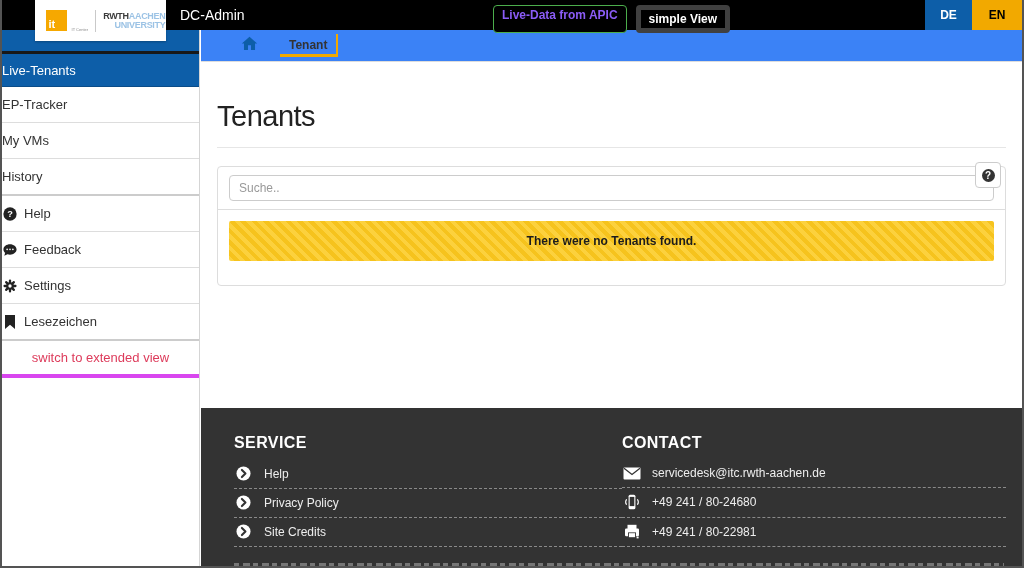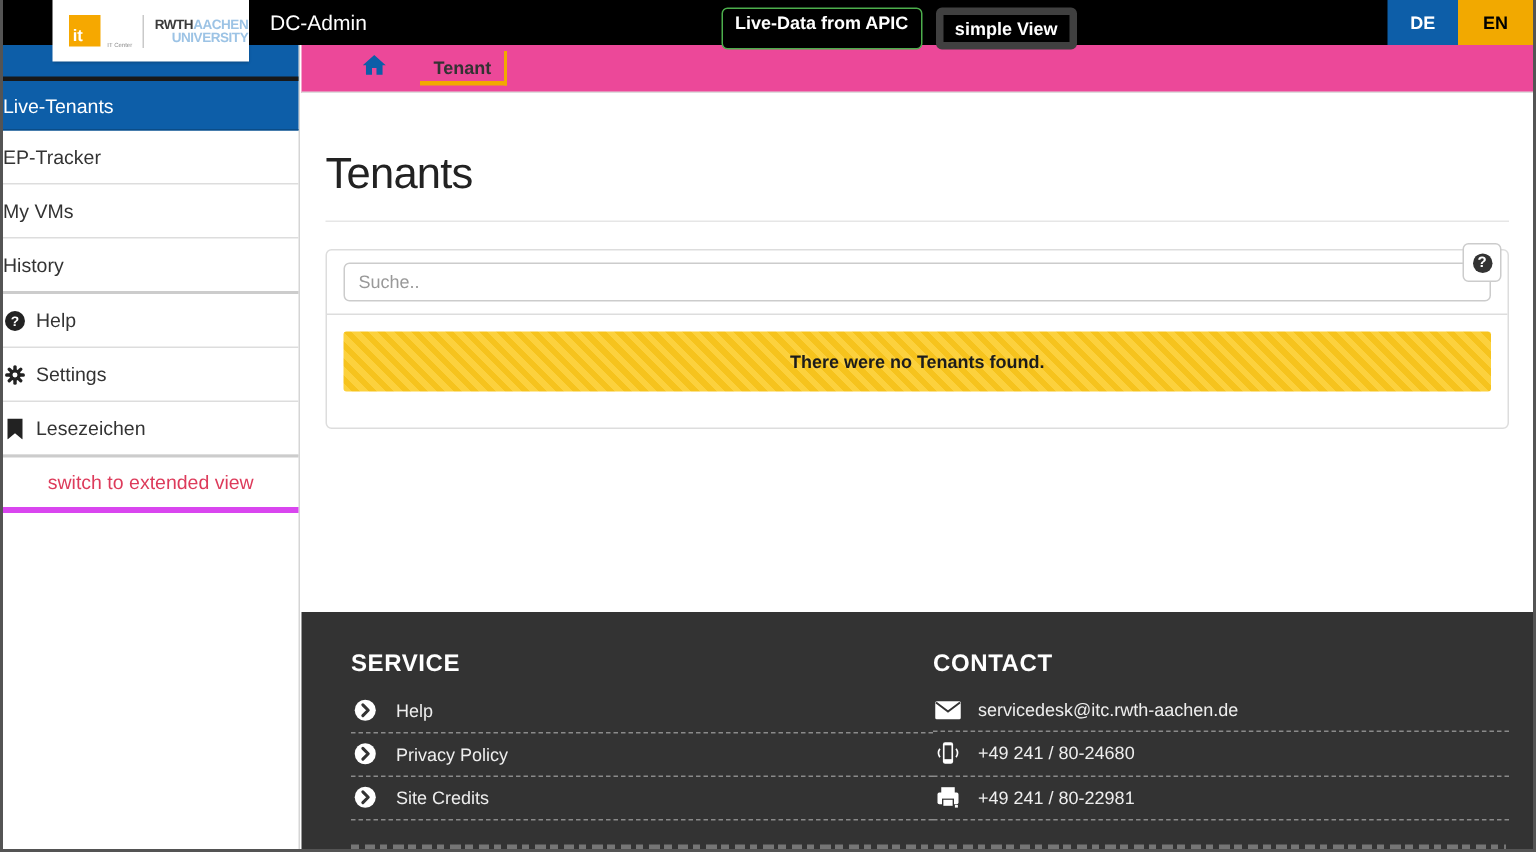--- a/index.html
+++ b/index.html
@@ -7,21 +7,21 @@
   body { font-family: "Liberation Sans", sans-serif; background:#fff; }
 
   .window { position:relative; width:1024px; height:568px; overflow:hidden;
             border-left:2px solid #545454; border-right:2px solid #545454; border-bottom:2px solid #545454; }
 
   
   .topbar { position:absolute; left:0; top:0; right:0; height:30px; background:#000; z-index:30; }
   .app-title { position:absolute; left:178px; top:7px; color:#fff; font-size:14px; }
   .badges { position:absolute; left:479px; top:5px; display:flex; gap:9px; }
   .badge { font-size:12px; font-weight:bold; padding:2px 8px; border-radius:4px; background:#000; cursor:pointer; }
-  .badge.green { color:#ffffff; border:1px solid #4cae4c; }
+  .badge.green { color:#8b5cf6; border:1px solid #4cae4c;margin-left:12px; }
   .badge.plain { color:#fff; border:5px solid #404040; }
   .lang { position:absolute; right:0; top:0; height:40px; display:flex;justify-content:space-between; }
   .lang-btn { height:30px; display:flex; align-items:center; justify-content:center; font-size:12px; font-weight:bold; cursor:pointer; }
   .lang-de { width:47px; background:#0d5ea8; color:#fff; }
   .lang-en { width:50px; background:#f2a900; color:#000; }
 
   
   .logo-box { position:absolute; left:33px; top:0; width:131px; height:41px; background:#fff; z-index:40;
               display:flex; align-items:center; justify-content:center; gap:5px; box-shadow:0 1px 2px rgba(0,0,0,.25);padding-left:10px; }
   .it-square { width:21px; height:21px; background:#f6a800; color:#fff; font-weight:bold; font-size:11px;
@@ -39,21 +39,21 @@
   .nav-item { height:36px; display:flex; align-items:center; font-size:13px; color:#333;
               border-bottom:1px solid #ddd; cursor:pointer; gap:7px; }
   .nav-item.active { height:33px; background:#0d5ea8; color:#fff; border-bottom:1px solid #0a4c88; }
   .nav-item .icn { display:inline-flex; width:15px; justify-content:center; }
   .group-sep { border-bottom:2px solid #ccc; margin-top:-1px; }
   .switch-link { height:37px; display:flex; align-items:center; justify-content:center; color:#dd3b5b;
                  font-size:13px; border-bottom:4px solid #d946ef; cursor:pointer; }
 
   
   .main { position:absolute; left:199px; top:30px; right:0; bottom:0; background:#fff; }
-  .breadcrumb-bar { height:32px; border-bottom:1px solid #ddd; display:flex; align-items:center; padding-left:40px; background:#ec4899; }
+  .breadcrumb-bar { height:32px; border-bottom:1px solid #ddd; display:flex; align-items:center; padding-left:40px; background:#3b82f6; }
   .crumb-current { margin-left:22px; padding:4px 9px 2px; font-size:12px; font-weight:bold; color:#333;
                    border-right:2px solid #f2a900; border-bottom:3px solid #f2a900; cursor:default; }
   .content { position:relative; padding:0 16px; }
   .page-title { font-size:29px; font-weight:400; color:#222; margin-top:38px; letter-spacing:-0.5px; }
   .help-btn { position:absolute; right:21px; top:62px; width:26px; height:26px; border:1px solid #ccc; border-radius:4px;
               background:#fff; display:flex; align-items:center; justify-content:center; cursor:pointer; }
   .q-mini { width:13px; height:13px; border-radius:50%; background:#333; color:#fff; font-size:10px; font-weight:bold;
             display:inline-flex; align-items:center; justify-content:center; }
   .title-divider { border:none; border-top:1px solid #e6e6e6; margin-top:14px; }
 
@@ -128,20 +128,33 @@
         <svg width="14" height="14" viewBox="0 0 16 16">
             <circle cx="8" cy="8" r="7.6" fill="#222"></circle>
             <text x="8" y="11.6" text-anchor="middle" font-size="10.5" font-weight="bold" fill="#fff" font-family="Liberation Sans, sans-serif">?</text>
           </svg>
       </span>
       <span>Help</span>
     </div>
     <div class="nav-item">
       <span class="icn">
         <svg width="14" height="14" viewBox="0 0 16 16">
+            <path fill="#222" d="M8 1.5c-4.1 0-7.5 2.6-7.5 5.8 0 1.5.74 2.87 1.96 3.9L1.5 14.5l3.6-1.6c.9.25 1.9.4 2.9.4 4.1 0 7.5-2.6 7.5-5.8S12.1 1.5 8 1.5z"></path>
+            <g fill="#fff">
+              <circle cx="4.7" cy="7.3" r="0.95"></circle>
+              <circle cx="8" cy="7.3" r="0.95"></circle>
+              <circle cx="11.3" cy="7.3" r="0.95"></circle>
+            </g>
+          </svg>
+      </span>
+      <span>Feedback</span>
+    </div>
+    <div class="nav-item">
+      <span class="icn">
+        <svg width="14" height="14" viewBox="0 0 16 16">
             <g fill="#222">
               <rect x="6.7" y="0.5" width="2.6" height="15" rx="1.2"></rect>
               <rect x="6.7" y="0.5" width="2.6" height="15" rx="1.2" transform="rotate(45 8 8)"></rect>
               <rect x="6.7" y="0.5" width="2.6" height="15" rx="1.2" transform="rotate(90 8 8)"></rect>
               <rect x="6.7" y="0.5" width="2.6" height="15" rx="1.2" transform="rotate(135 8 8)"></rect>
               <circle cx="8" cy="8" r="4.4"></circle>
             </g>
             <circle cx="8" cy="8" r="1.9" fill="#fff"></circle>
           </svg>
       </span>

